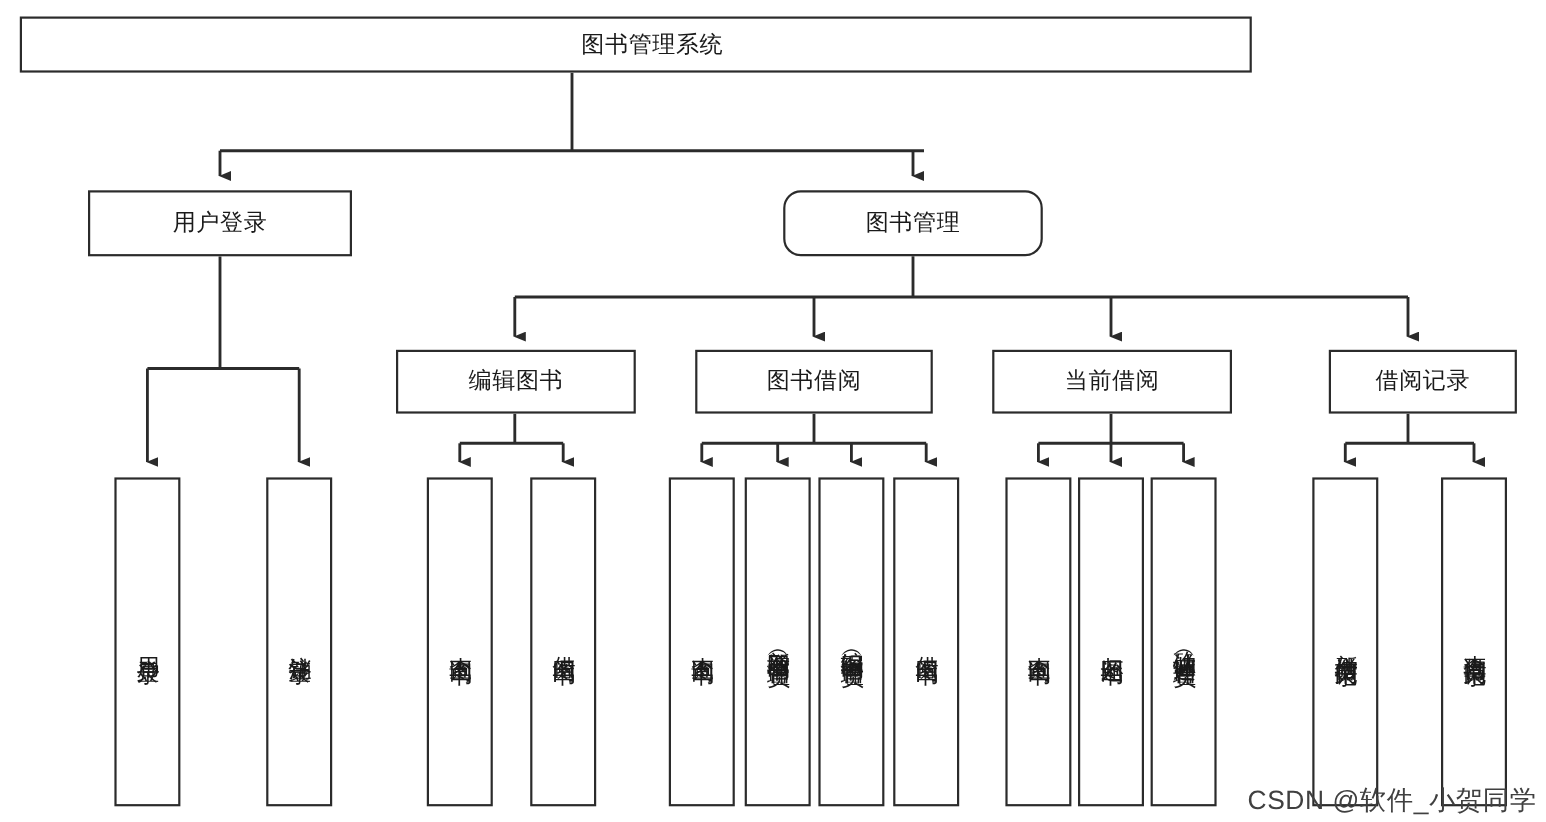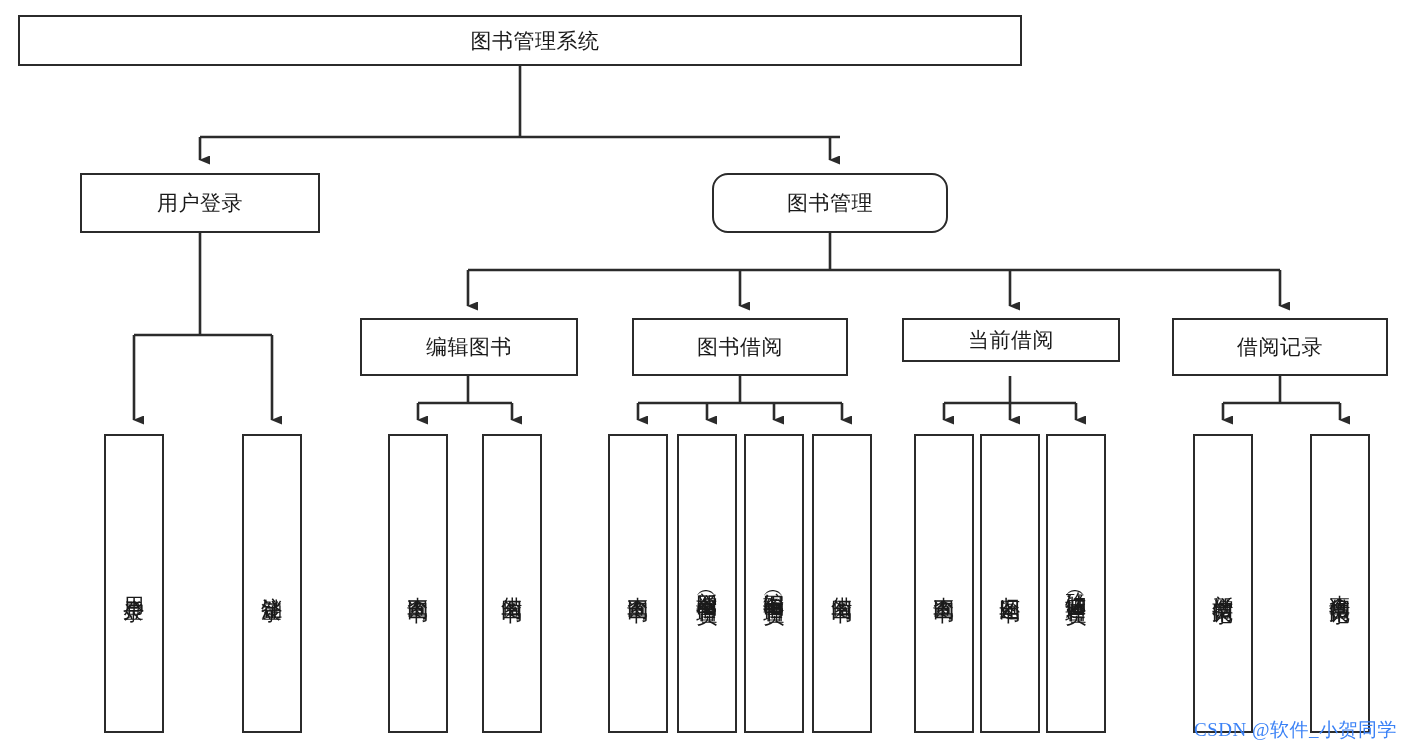--- a/index.html
+++ b/index.html
@@ -50,25 +50,24 @@
     font-size: 21px;
     line-height: 1.32;
     letter-spacing: 2px;
     white-space: nowrap;
     text-align: center;
   }
   .watermark {
     position: absolute;
     right: 8px;
     bottom: 4px;
-    font-size: 19px;
-    color: #3b82f6;
+    font-size: 24px;
+    color: #404040;
     white-space: nowrap;
     letter-spacing: 0.5px;
-    font-family: Liberation Serif, serif;
   }
 </style>
 </head>
 <body>
 
 <div id="canvas">
 
   <svg id="edges" viewBox="0 0 1405 747" xmlns="http://www.w3.org/2000/svg">
     <defs>
       <marker id="arrow" markerWidth="9" markerHeight="11" refX="4.5" refY="10" orient="auto" markerUnits="userSpaceOnUse">
@@ -112,41 +111,41 @@
       <path d="M1010,403 L1010,420" marker-end="url(#arrow)"></path>
       <path d="M1076,403 L1076,420" marker-end="url(#arrow)"></path>
 
       <path d="M1280,376 L1280,403"></path>
       <path d="M1223,403 L1340,403"></path>
       <path d="M1223,403 L1223,420" marker-end="url(#arrow)"></path>
       <path d="M1340,403 L1340,420" marker-end="url(#arrow)"></path>
     </g>
   </svg>
 
-  <div class="node node-h" style="left:18px; top:15px; width:1004px; height:51px;padding-left:30px;">
+  <div class="node node-h" style="left:18px; top:15px; width:1120px; height:51px;padding-left:30px;">
     <span class="label">图书管理系统</span>
   </div>
 
   <div class="node node-h" style="left:80px; top:173px; width:240px; height:60px;">
     <span class="label">用户登录</span>
   </div>
   <div class="node node-h" style="left:712px; top:173px; width:236px; height:60px;border-radius:16px;">
     <span class="label">图书管理</span>
   </div>
 
   <div class="node node-h" style="left:360px; top:318px; width:218px; height:58px;">
     <span class="label">编辑图书</span>
   </div>
   <div class="node node-h" style="left:632px; top:318px; width:216px; height:58px;">
     <span class="label">图书借阅</span>
   </div>
-  <div class="node node-h" style="left:902px; top:318px; width:218px; height:44px;">
+  <div class="node node-h" style="left:902px; top:318px; width:218px; height:58px;">
     <span class="label">当前借阅</span>
   </div>
-  <div class="node node-h" style="left:1172px; top:318px; width:216px; height:58px;">
+  <div class="node node-h" style="left:1208px; top:318px; width:171px; height:58px;">
     <span class="label">借阅记录</span>
   </div>
 
   <div class="node node-v" style="left:104px; top:434px; width:60px; height:299px;">
     <span class="label">用户登录</span>
   </div>
   <div class="node node-v" style="left:242px; top:434px; width:60px; height:299px;">
     <span class="label">注销登录</span>
   </div>
 

